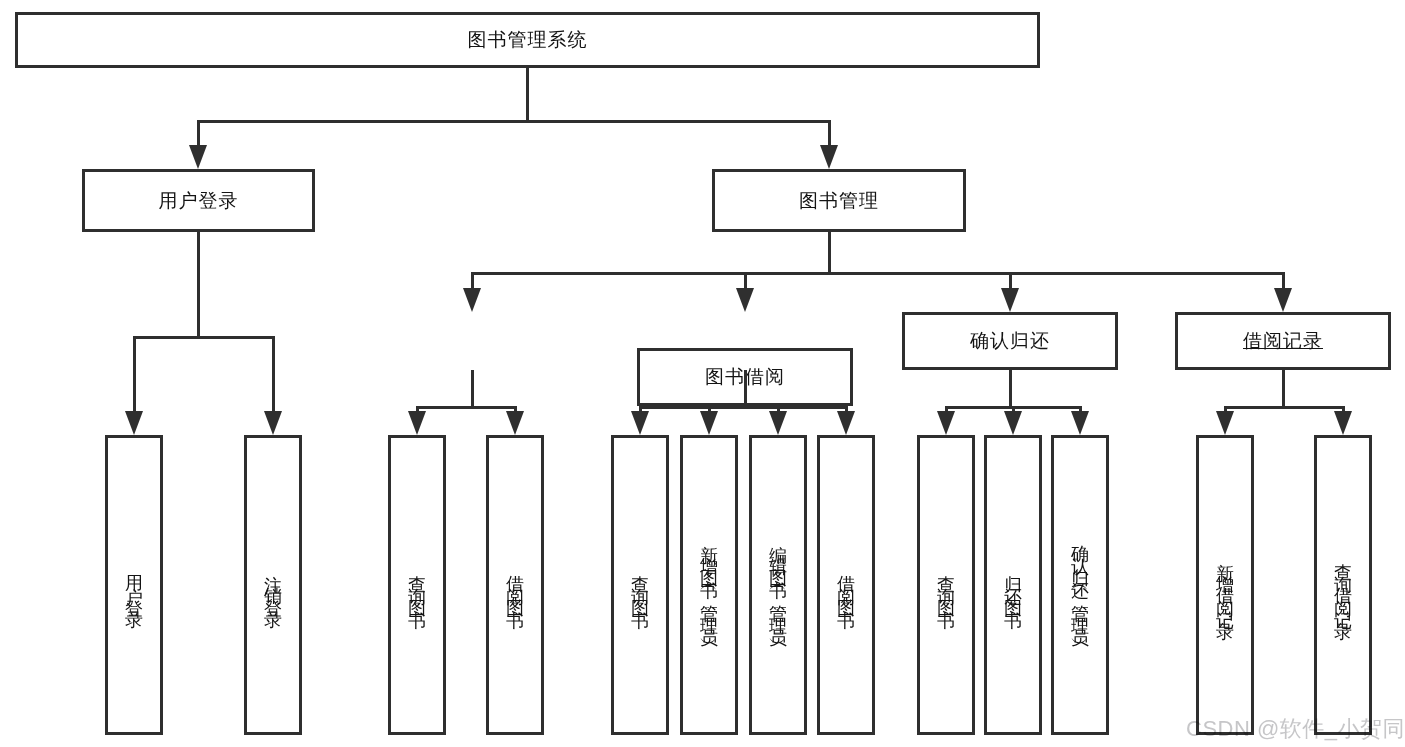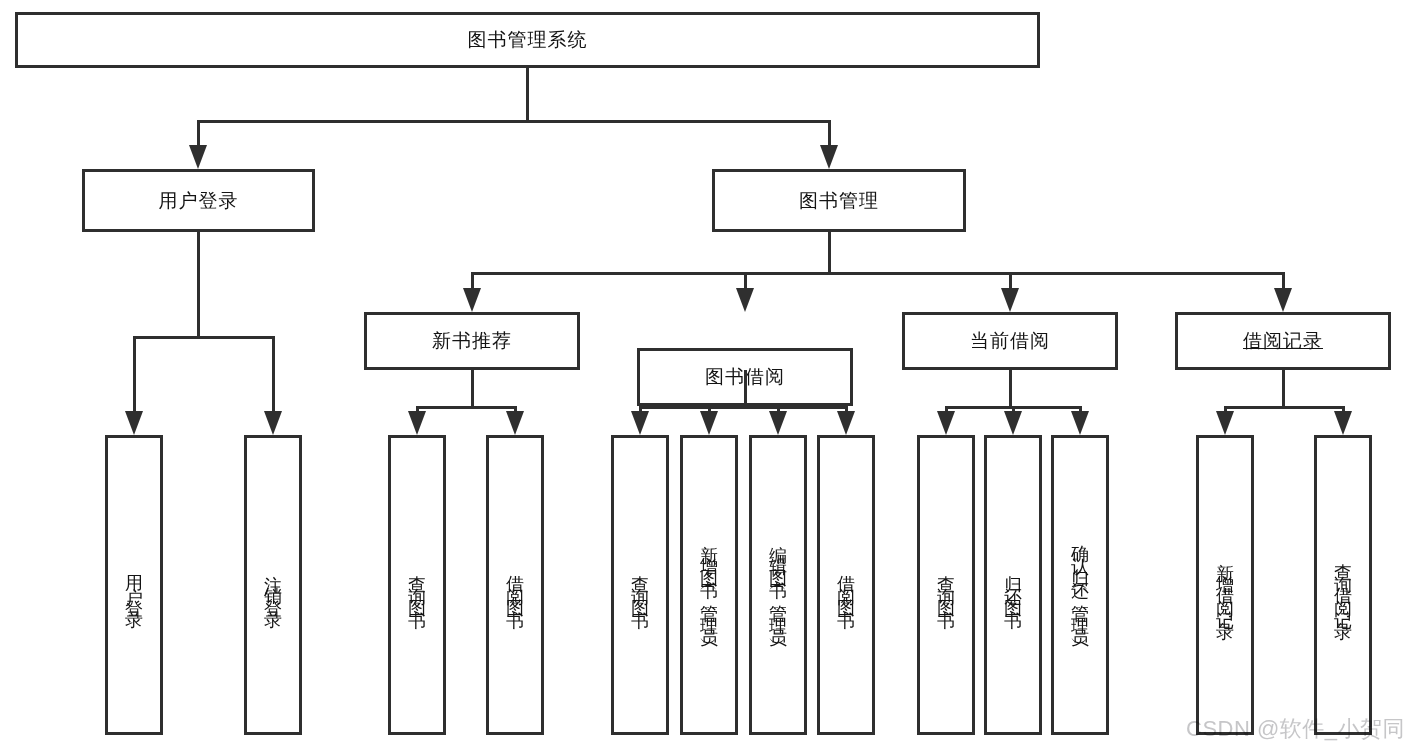--- a/index.html
+++ b/index.html
@@ -70,23 +70,22 @@
   <div class="hl" style="left:471px; top:272px; width:814px;"></div>
   <div class="vl" style="left:471px; top:272px; height:22px;"></div>
   <div class="arr" style="left:463px; top:288px;"></div>
   <div class="vl" style="left:744px; top:272px; height:22px;"></div>
   <div class="arr" style="left:736px; top:288px;"></div>
   <div class="vl" style="left:1009px; top:272px; height:22px;"></div>
   <div class="arr" style="left:1001px; top:288px;"></div>
   <div class="vl" style="left:1282px; top:272px; height:22px;"></div>
   <div class="arr" style="left:1274px; top:288px;"></div>
 
-  <div class="hbox" style="left:364px; top:312px; width:216px; height:58px;">新书推荐</div>
   <div class="hbox" style="left:637px; top:312px; width:216px; height:58px;margin-top:36px;">图书借阅</div>
-  <div class="hbox" style="left:902px; top:312px; width:216px; height:58px;">当前借阅</div>
+  <div class="hbox" style="left:902px; top:312px; width:216px; height:58px;">确认归还</div>
   <div class="hbox" style="left:1175px; top:312px; width:216px; height:58px;text-decoration:underline;">借阅记录</div>
 
   <div class="vl" style="left:471px; top:370px; height:36px;"></div>
   <div class="hl" style="left:416px; top:406px; width:101px;"></div>
   <div class="vl" style="left:416px; top:406px; height:8px;"></div>
   <div class="arr" style="left:408px; top:411px;"></div>
   <div class="vl" style="left:514px; top:406px; height:8px;"></div>
   <div class="arr" style="left:506px; top:411px;"></div>
 
   <div class="vl" style="left:744px; top:370px; height:36px;"></div>

